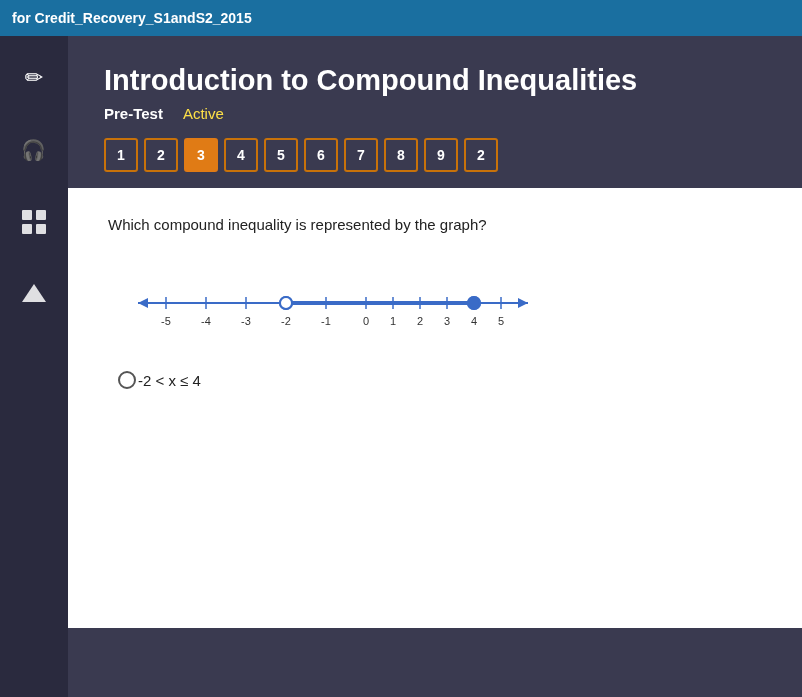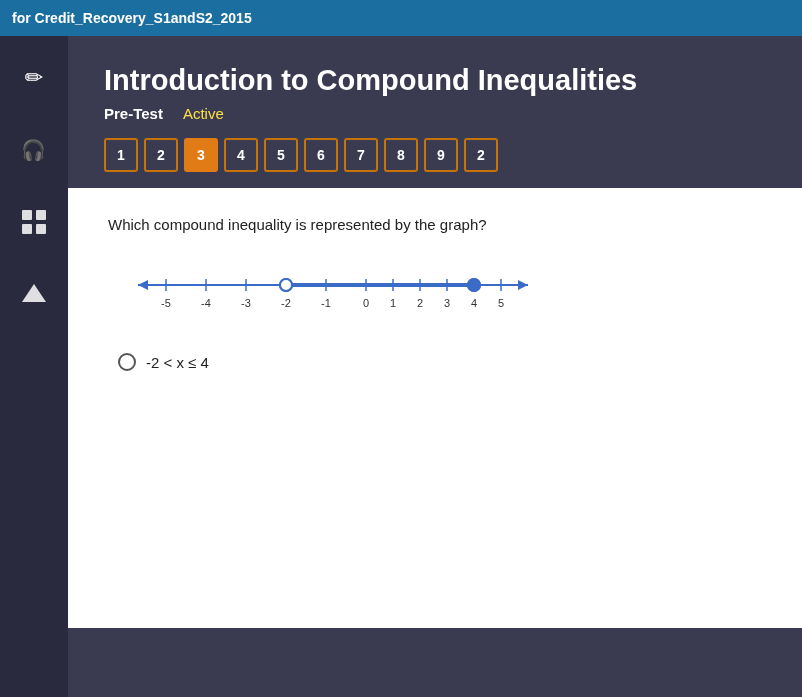--- a/index.html
+++ b/index.html
@@ -114,21 +114,21 @@
     
     .question-card {
       background: white;
       margin: 0 0 0 0;
       padding: 28px 40px 36px 40px;
       min-height: 440px;
     }
     .question-text {
       color: #222;
       font-size: 15px;
-      margin-bottom: 22px;
+      margin-bottom: 40px;
     }
 
     
     .number-line-container {
       margin: 10px 0 28px 20px;
       position: relative;
       height: 70px;
     }
     .number-line-svg {
       width: 420px;
@@ -138,21 +138,21 @@
     
     .answer-choices {
       display: flex;
       flex-direction: column;
       gap: 10px;
       margin-left: 10px;
     }
     .answer-choice {
       display: flex;
       align-items: center;
-      gap: 10px;
+      gap: 2px;
       cursor: pointer;
     }
     .radio-outer {
       width: 18px;
       height: 18px;
       border-radius: 50%;
       border: 2px solid #555;
       display: flex;
       align-items: center;
       justify-content: center;

